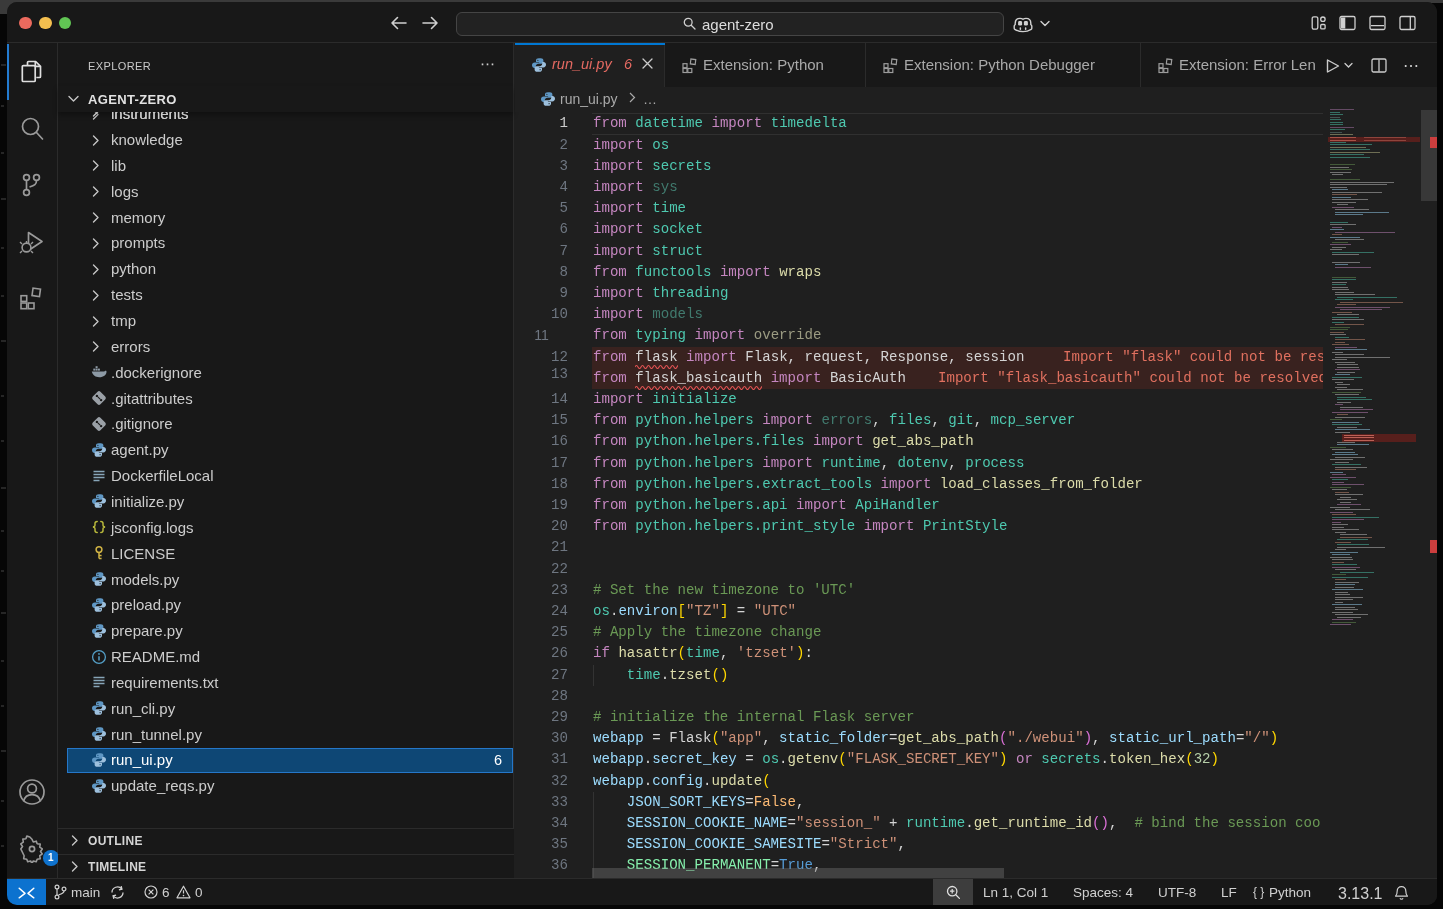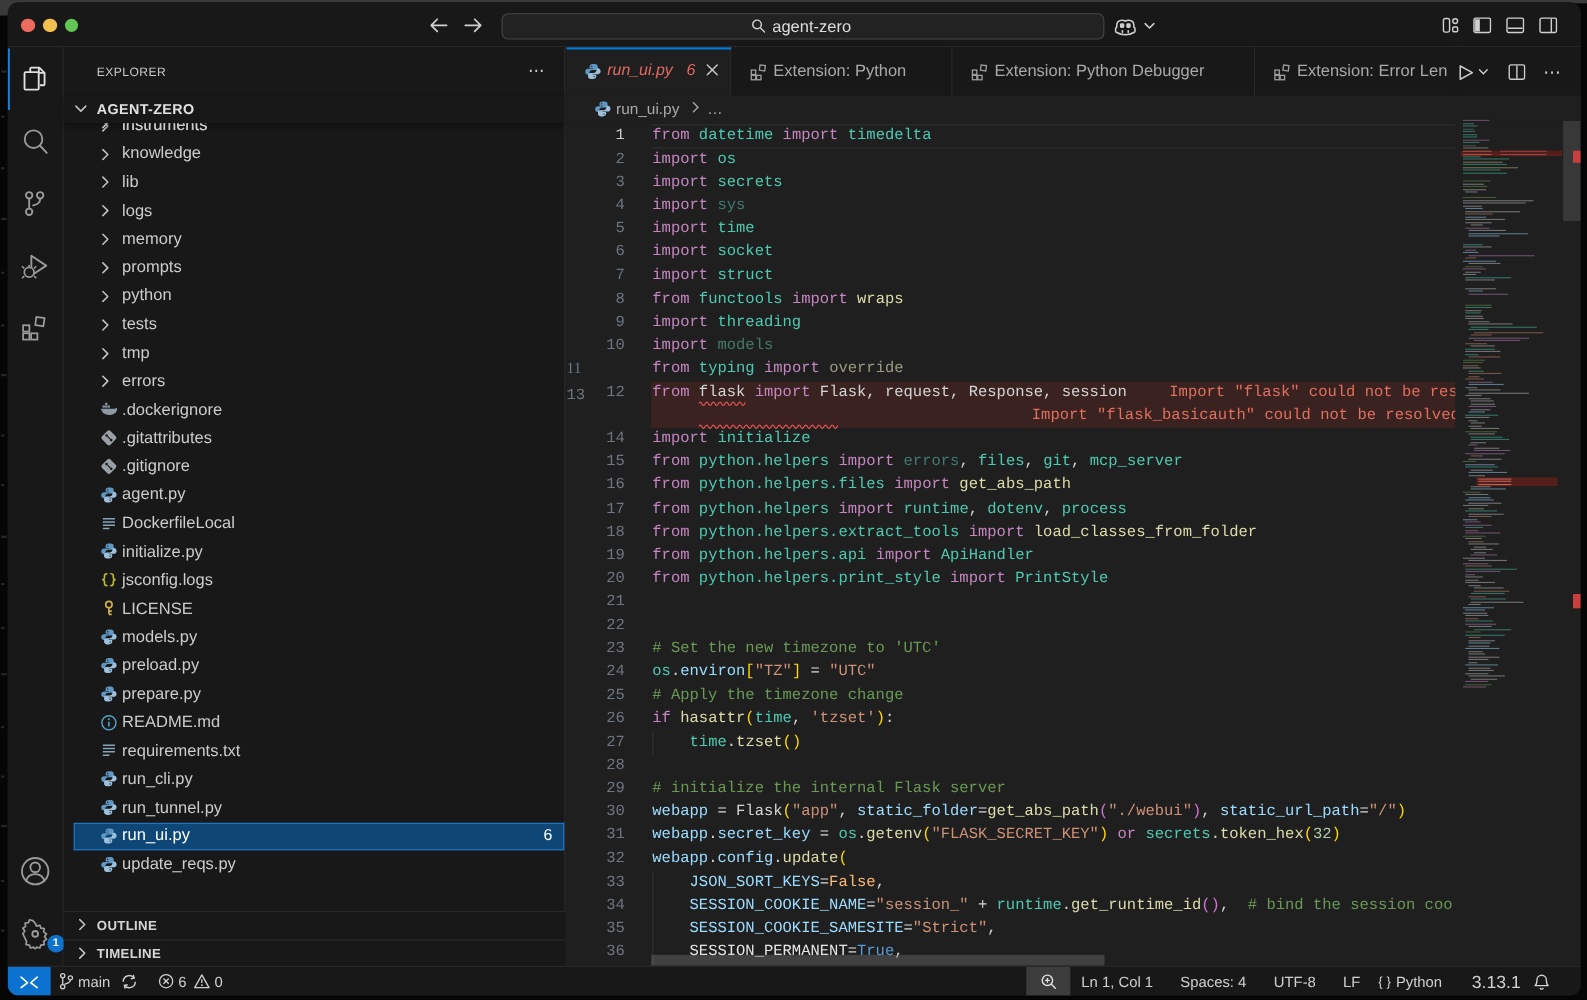--- a/index.html
+++ b/index.html
@@ -497,25 +497,26 @@
       <div class="abs" style="left:0;top:132.4px;width:53px;height:21.2px;font-family:'Liberation Mono',monospace;font-size:14.1px;line-height:21.2px;color:#6e7681;text-align:right">6</div>
       <div class="abs" style="left:78px;top:132.4px;white-space:pre"><pre><span style="color:#C586C0">import</span><span style="color:#d4d4d4"> </span><span style="color:#4EC9B0">socket</span></pre></div>
       <div class="abs" style="left:0;top:153.6px;width:53px;height:21.2px;font-family:'Liberation Mono',monospace;font-size:14.1px;line-height:21.2px;color:#6e7681;text-align:right">7</div>
       <div class="abs" style="left:78px;top:153.6px;white-space:pre"><pre><span style="color:#C586C0">import</span><span style="color:#d4d4d4"> </span><span style="color:#4EC9B0">struct</span></pre></div>
       <div class="abs" style="left:0;top:174.8px;width:53px;height:21.2px;font-family:'Liberation Mono',monospace;font-size:14.1px;line-height:21.2px;color:#6e7681;text-align:right">8</div>
       <div class="abs" style="left:78px;top:174.8px;white-space:pre"><pre><span style="color:#C586C0">from</span><span style="color:#d4d4d4"> </span><span style="color:#4EC9B0">functools</span><span style="color:#d4d4d4"> </span><span style="color:#C586C0">import</span><span style="color:#d4d4d4"> </span><span style="color:#DCDCAA">wraps</span></pre></div>
       <div class="abs" style="left:0;top:196.0px;width:53px;height:21.2px;font-family:'Liberation Mono',monospace;font-size:14.1px;line-height:21.2px;color:#6e7681;text-align:right">9</div>
       <div class="abs" style="left:78px;top:196.0px;white-space:pre"><pre><span style="color:#C586C0">import</span><span style="color:#d4d4d4"> </span><span style="color:#4EC9B0">threading</span></pre></div>
       <div class="abs" style="left:0;top:217.2px;width:53px;height:21.2px;font-family:'Liberation Mono',monospace;font-size:14.1px;line-height:21.2px;color:#6e7681;text-align:right">10</div>
       <div class="abs" style="left:78px;top:217.2px;white-space:pre"><pre><span style="color:#C586C0">import</span><span style="color:#d4d4d4"> </span><span style="color:#417a6e">models</span></pre></div>
-      <div class="abs" style="left:0;top:238.39999999999998px;width:53px;height:21.2px;font-family:Liberation Serif, serif;font-size:14.1px;line-height:21.2px;color:#6e7681;text-align:left">11</div>
+      <div class="abs" style="left:0;top:238.39999999999998px;width:53px;height:21.2px;font-family:Liberation Sans, sans-serif;font-size:14.1px;line-height:21.2px;color:#6e7681;text-align:center">11</div>
       <div class="abs" style="left:78px;top:238.39999999999998px;white-space:pre"><pre><span style="color:#C586C0">from</span><span style="color:#d4d4d4"> </span><span style="color:#4EC9B0">typing</span><span style="color:#d4d4d4"> </span><span style="color:#C586C0">import</span><span style="color:#d4d4d4"> </span><span style="color:#9b9b82">override</span></pre></div>
       <div class="abs" style="left:0;top:259.6px;width:53px;height:21.2px;font-family:'Liberation Mono',monospace;font-size:14.1px;line-height:21.2px;color:#6e7681;text-align:right">12</div>
       <div class="abs" style="left:78px;top:259.6px;white-space:pre"><pre><span style="color:#C586C0">from</span><span style="color:#d4d4d4"> </span><span style="color:#d4d4d4">flask</span><span style="color:#d4d4d4"> </span><span style="color:#C586C0">import</span><span style="color:#d4d4d4"> </span><span style="color:#d4d4d4">Flask, request, Response, session</span></pre></div>
-      <div class="abs" style="left:0;top:263px;width:53px;height:21.2px;font-family:'Liberation Mono',monospace;font-size:14.1px;line-height:21.2px;color:#6e7681;">13</div>
+      <div class="abs" style="left:0;top:277px;width:53px;height:21.2px;font-family:'Liberation Mono',monospace;font-size:14.1px;line-height:21.2px;color:#6e7681;text-align:right">13</div>
+      <div class="abs" style="left:78px;top:280.79999999999995px;white-space:pre"><pre><span style="color:#C586C0">from</span><span style="color:#d4d4d4"> </span><span style="color:#d4d4d4">flask_basicauth</span><span style="color:#d4d4d4"> </span><span style="color:#C586C0">import</span><span style="color:#d4d4d4"> </span><span style="color:#d4d4d4">BasicAuth</span></pre></div>
       <div class="abs" style="left:0;top:302.0px;width:53px;height:21.2px;font-family:'Liberation Mono',monospace;font-size:14.1px;line-height:21.2px;color:#6e7681;text-align:right">14</div>
       <div class="abs" style="left:78px;top:302.0px;white-space:pre"><pre><span style="color:#C586C0">import</span><span style="color:#d4d4d4"> </span><span style="color:#4EC9B0">initialize</span></pre></div>
       <div class="abs" style="left:0;top:323.20000000000005px;width:53px;height:21.2px;font-family:'Liberation Mono',monospace;font-size:14.1px;line-height:21.2px;color:#6e7681;text-align:right">15</div>
       <div class="abs" style="left:78px;top:323.20000000000005px;white-space:pre"><pre><span style="color:#C586C0">from</span><span style="color:#d4d4d4"> </span><span style="color:#4EC9B0">python.helpers</span><span style="color:#d4d4d4"> </span><span style="color:#C586C0">import</span><span style="color:#d4d4d4"> </span><span style="color:#417a6e">errors</span><span style="color:#d4d4d4">, </span><span style="color:#4EC9B0">files</span><span style="color:#d4d4d4">, </span><span style="color:#4EC9B0">git</span><span style="color:#d4d4d4">, </span><span style="color:#4EC9B0">mcp_server</span></pre></div>
       <div class="abs" style="left:0;top:344.4px;width:53px;height:21.2px;font-family:'Liberation Mono',monospace;font-size:14.1px;line-height:21.2px;color:#6e7681;text-align:right">16</div>
       <div class="abs" style="left:78px;top:344.4px;white-space:pre"><pre><span style="color:#C586C0">from</span><span style="color:#d4d4d4"> </span><span style="color:#4EC9B0">python.helpers.files</span><span style="color:#d4d4d4"> </span><span style="color:#C586C0">import</span><span style="color:#d4d4d4"> </span><span style="color:#DCDCAA">get_abs_path</span></pre></div>
       <div class="abs" style="left:0;top:365.6px;width:53px;height:21.2px;font-family:'Liberation Mono',monospace;font-size:14.1px;line-height:21.2px;color:#6e7681;text-align:right">17</div>
       <div class="abs" style="left:78px;top:365.6px;white-space:pre"><pre><span style="color:#C586C0">from</span><span style="color:#d4d4d4"> </span><span style="color:#4EC9B0">python.helpers</span><span style="color:#d4d4d4"> </span><span style="color:#C586C0">import</span><span style="color:#d4d4d4"> </span><span style="color:#4EC9B0">runtime</span><span style="color:#d4d4d4">, </span><span style="color:#4EC9B0">dotenv</span><span style="color:#d4d4d4">, </span><span style="color:#4EC9B0">process</span></pre></div>
       <div class="abs" style="left:0;top:386.79999999999995px;width:53px;height:21.2px;font-family:'Liberation Mono',monospace;font-size:14.1px;line-height:21.2px;color:#6e7681;text-align:right">18</div>
       <div class="abs" style="left:78px;top:386.79999999999995px;white-space:pre"><pre><span style="color:#C586C0">from</span><span style="color:#d4d4d4"> </span><span style="color:#4EC9B0">python.helpers.extract_tools</span><span style="color:#d4d4d4"> </span><span style="color:#C586C0">import</span><span style="color:#d4d4d4"> </span><span style="color:#DCDCAA">load_classes_from_folder</span></pre></div>
@@ -544,21 +545,21 @@
       <div class="abs" style="left:78px;top:662.4px;white-space:pre"><pre><span style="color:#9CDCFE">webapp</span><span style="color:#d4d4d4">.</span><span style="color:#9CDCFE">secret_key</span><span style="color:#d4d4d4"> = </span><span style="color:#4EC9B0">os</span><span style="color:#d4d4d4">.</span><span style="color:#DCDCAA">getenv</span><span style="color:#FFD700">(</span><span style="color:#CE9178">"FLASK_SECRET_KEY"</span><span style="color:#FFD700">)</span><span style="color:#d4d4d4"> </span><span style="color:#C586C0">or</span><span style="color:#d4d4d4"> </span><span style="color:#4EC9B0">secrets</span><span style="color:#d4d4d4">.</span><span style="color:#DCDCAA">token_hex</span><span style="color:#FFD700">(</span><span style="color:#B5CEA8">32</span><span style="color:#FFD700">)</span></pre></div>
       <div class="abs" style="left:0;top:683.5999999999999px;width:53px;height:21.2px;font-family:'Liberation Mono',monospace;font-size:14.1px;line-height:21.2px;color:#6e7681;text-align:right">32</div>
       <div class="abs" style="left:78px;top:683.5999999999999px;white-space:pre"><pre><span style="color:#9CDCFE">webapp</span><span style="color:#d4d4d4">.</span><span style="color:#9CDCFE">config</span><span style="color:#d4d4d4">.</span><span style="color:#DCDCAA">update</span><span style="color:#FFD700">(</span></pre></div>
       <div class="abs" style="left:0;top:704.8px;width:53px;height:21.2px;font-family:'Liberation Mono',monospace;font-size:14.1px;line-height:21.2px;color:#6e7681;text-align:right">33</div>
       <div class="abs" style="left:78px;top:704.8px;white-space:pre"><pre><span style="color:#d4d4d4">    </span><span style="color:#9CDCFE">JSON_SORT_KEYS</span><span style="color:#d4d4d4">=</span><span style="color:#fdba74">False</span><span style="color:#d4d4d4">,</span></pre></div>
       <div class="abs" style="left:0;top:726.0px;width:53px;height:21.2px;font-family:'Liberation Mono',monospace;font-size:14.1px;line-height:21.2px;color:#6e7681;text-align:right">34</div>
       <div class="abs" style="left:78px;top:726.0px;white-space:pre"><pre><span style="color:#d4d4d4">    </span><span style="color:#9CDCFE">SESSION_COOKIE_NAME</span><span style="color:#d4d4d4">=</span><span style="color:#CE9178">"session_"</span><span style="color:#d4d4d4"> + </span><span style="color:#4EC9B0">runtime</span><span style="color:#d4d4d4">.</span><span style="color:#DCDCAA">get_runtime_id</span><span style="color:#DA70D6">()</span><span style="color:#d4d4d4">,  </span><span style="color:#6A9955"># bind the session coo</span></pre></div>
       <div class="abs" style="left:0;top:747.1999999999999px;width:53px;height:21.2px;font-family:'Liberation Mono',monospace;font-size:14.1px;line-height:21.2px;color:#6e7681;text-align:right">35</div>
       <div class="abs" style="left:78px;top:747.1999999999999px;white-space:pre"><pre><span style="color:#d4d4d4">    </span><span style="color:#9CDCFE">SESSION_COOKIE_SAMESITE</span><span style="color:#d4d4d4">=</span><span style="color:#CE9178">"Strict"</span><span style="color:#d4d4d4">,</span></pre></div>
       <div class="abs" style="left:0;top:768.4px;width:53px;height:21.2px;font-family:'Liberation Mono',monospace;font-size:14.1px;line-height:21.2px;color:#6e7681;text-align:right">36</div>
-      <div class="abs" style="left:78px;top:768.4px;white-space:pre"><pre><span style="color:#d4d4d4">    </span><span style="color:#e5e5e5">SESSION_PERMANENT</span><span style="color:#d4d4d4">=</span><span style="color:#569CD6">True</span><span style="color:#d4d4d4">,</span></pre></div>
+      <div class="abs" style="left:78px;top:768.4px;white-space:pre"><pre><span style="color:#d4d4d4">    </span><span style="color:#86efac">SESSION_PERMANENT</span><span style="color:#d4d4d4">=</span><span style="color:#569CD6">True</span><span style="color:#d4d4d4">,</span></pre></div>
       <div class="abs" style="left:0;top:789.5999999999999px;width:53px;height:21.2px;font-family:'Liberation Mono',monospace;font-size:14.1px;line-height:21.2px;color:#6e7681;text-align:right">37</div>
       <div class="abs" style="left:78px;top:789.5999999999999px;white-space:pre"><pre></pre></div>
       <div class="abs" style="left:78px;top:577.5999999999999px;width:1px;height:21.2px;background:#333333"></div>
       <div class="abs" style="left:78px;top:704.8px;width:1px;height:21.2px;background:#333333"></div>
       <div class="abs" style="left:78px;top:726.0px;width:1px;height:21.2px;background:#333333"></div>
       <div class="abs" style="left:78px;top:747.1999999999999px;width:1px;height:21.2px;background:#333333"></div>
       <div class="abs" style="left:78px;top:768.4px;width:1px;height:21.2px;background:#333333"></div>
       <div class="abs" style="left:78px;top:789.5999999999999px;width:1px;height:21.2px;background:#333333"></div>
       <div class="abs" style="left:120.29999999999995px;top:276.6px;width:43px;height:5px;overflow:hidden">
         <svg class="abs" style="left:0px;top:0px" width="43" height="6" viewBox="0 0 43 6">

